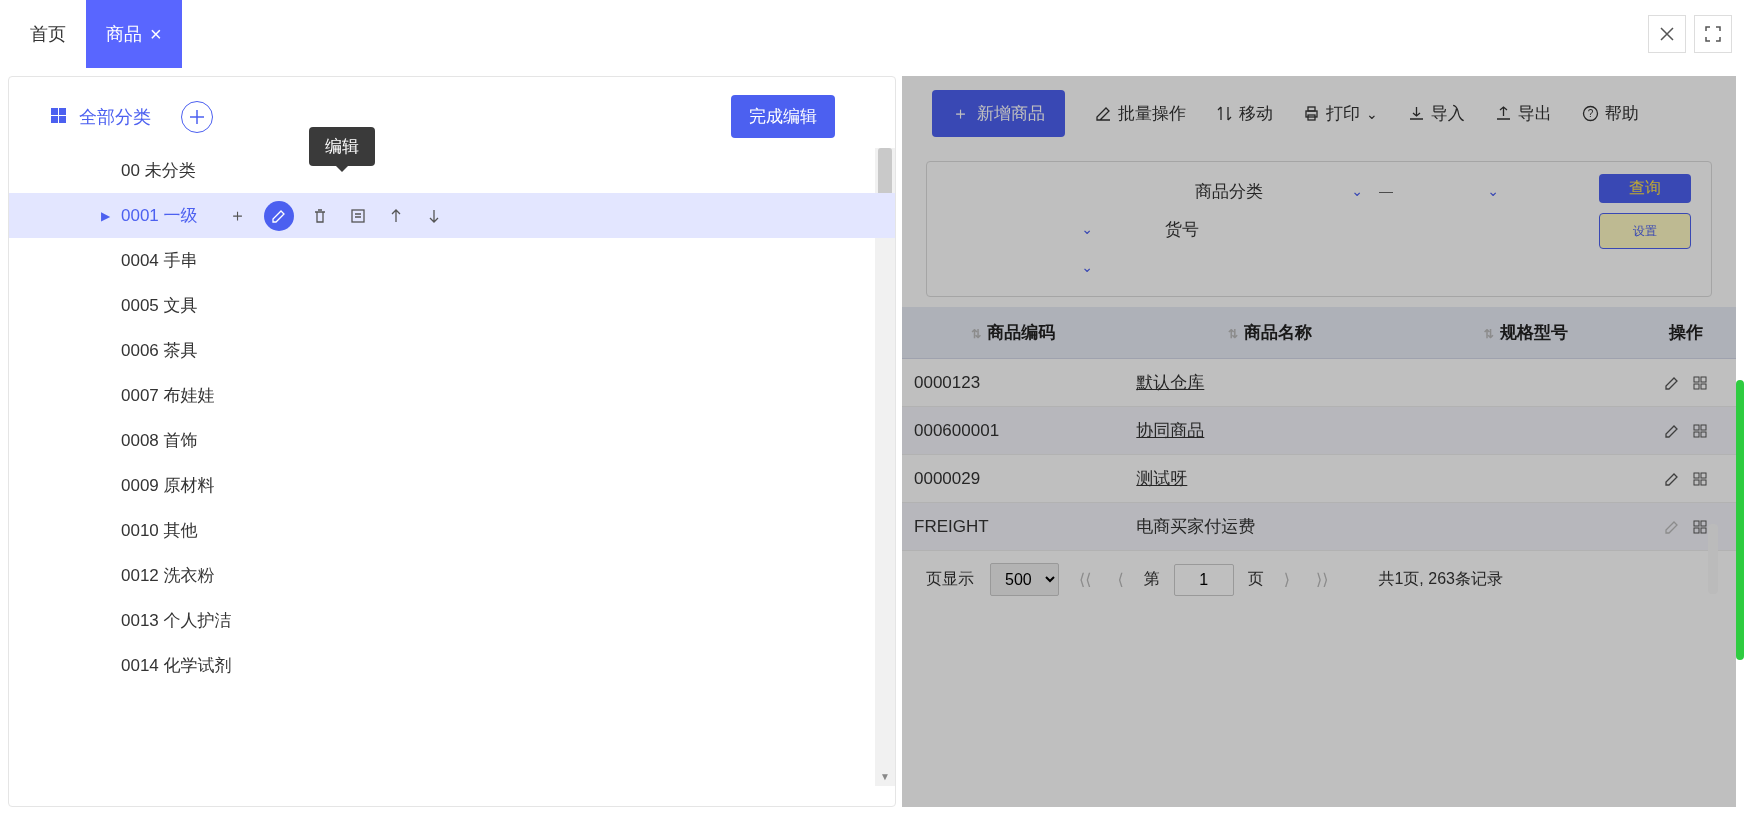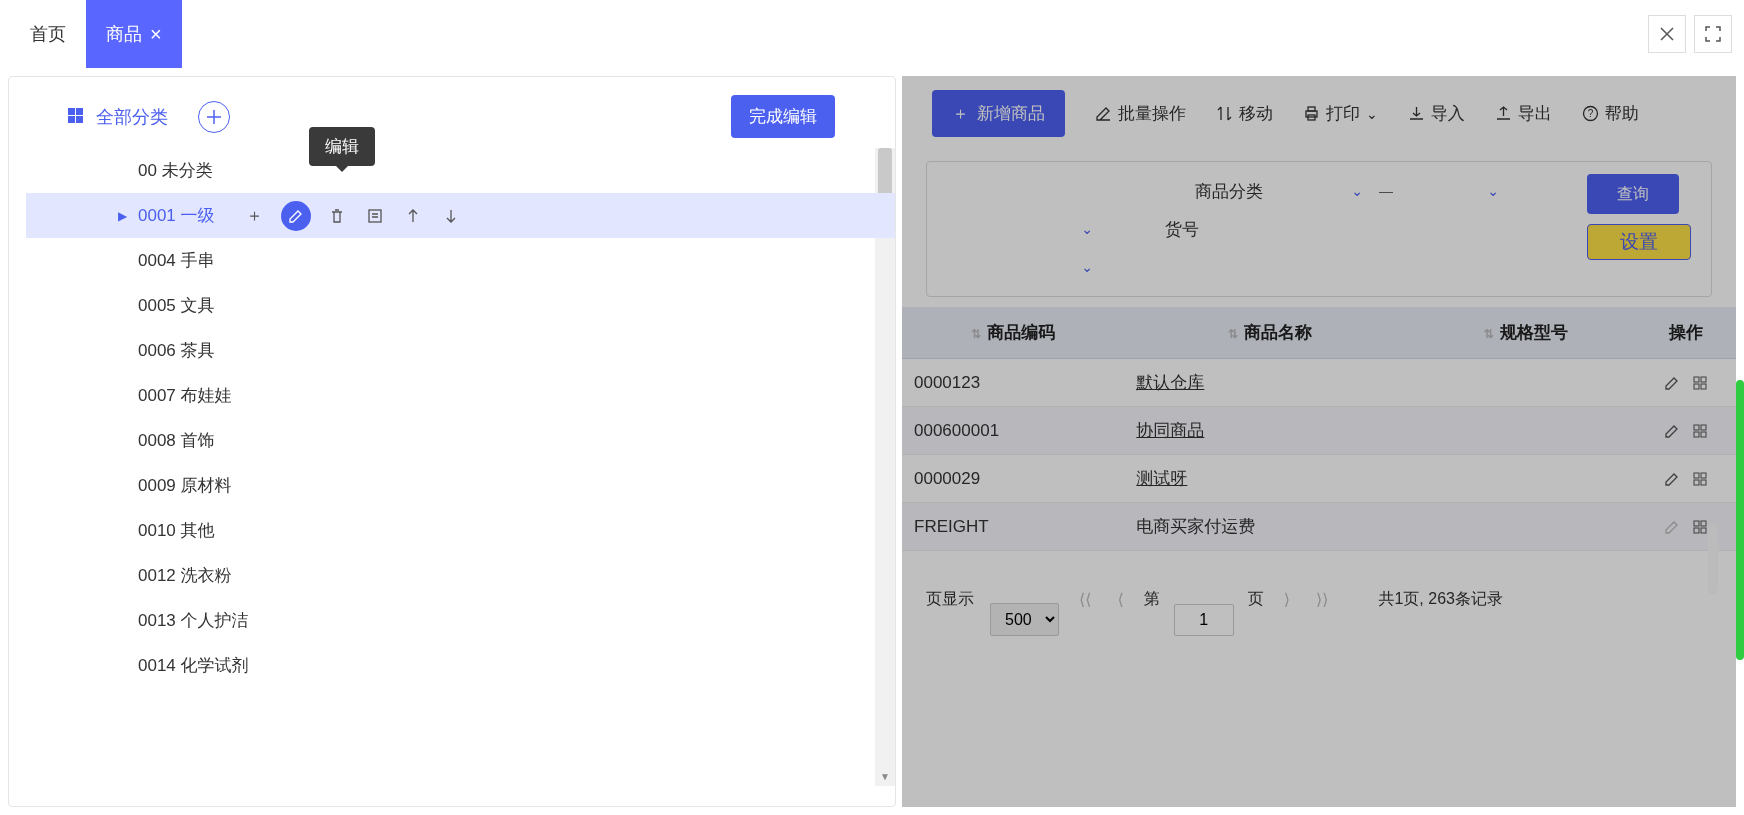--- a/index.html
+++ b/index.html
@@ -8,21 +8,21 @@
 
 .tab-bar { height: 68px; display: flex; align-items: center; padding-left: 10px; border-bottom: 1px solid transparent; }
 .tab { padding: 0 20px; height: 68px; display: flex; align-items: center; font-size: 18px; color: #333; cursor: pointer; }
 .tab.active { background: #5966ff; color: #fff; position: relative; }
 .tab-close { margin-left: 8px; font-size: 20px; line-height: 1; }
 .tab-bar-right { margin-left: auto; display: flex; gap: 8px; padding-right: 12px; }
 .topbar-btn { width: 38px; height: 38px; display: flex; align-items: center; justify-content: center; border: 1px solid #ddd; background: #fff; cursor: pointer; }
 
 
 .content { display: flex; height: calc(100% - 68px); padding: 8px; gap: 6px; }
-.left-panel { flex: 0 0 888px; background: #fff; border: 1px solid #e5e5e5; border-radius: 4px; position: relative; padding: 18px 0 0 17px; overflow: hidden; }
+.left-panel { flex: 0 0 888px; background: #fff; border: 1px solid #e5e5e5; border-radius: 4px; position: relative; padding: 18px 0 0 0; overflow: hidden; }
 .right-panel { flex: 1; position: relative; }
 
 
 .cat-header { display: flex; align-items: center; padding: 0 30px 10px 42px; }
 .grid-icon { width: 18px; height: 18px; display: inline-block; margin-right: 10px; }
 .grid-icon i { display: inline-block; width: 7px; height: 7px; background: #4c60f0; margin: 0 1px 1px 0; float: left; }
 .cat-title { color: #4c60f0; font-size: 18px; }
 .add-cat-btn { width: 32px; height: 32px; border: 1.5px solid #4c60f0; border-radius: 50%; display: flex; align-items: center; justify-content: center; color: #4c60f0; font-size: 22px; margin-left: 30px; cursor: pointer; }
 .finish-btn { margin-left: auto; margin-right: 30px; background: #4c60f0; color: #ffffff; border: none; border-radius: 4px; padding: 10px 18px; font-size: 17px; cursor: pointer; }
 
@@ -50,38 +50,38 @@
 .tool-link { color: #333; font-size: 17px; display: flex; align-items: center; gap: 6px; cursor: pointer; }
 
 
 .filter-box { margin: 10px 24px; border: 1px solid #ddd; border-radius: 4px; padding: 14px 18px; display: flex; flex-direction: column; gap: 8px; position: relative; }
 .filter-row { display: flex; align-items: center; gap: 10px; }
 .filter-label { font-size: 17px; margin-left: 250px; }
 .sel { width: 90px; height: 30px; display: flex; justify-content: flex-end; align-items: center; color: #4c60f0; font-size: 16px; cursor: pointer; }
 .chev { font-size: 14px; }
 .separator { color: #666; margin: 0 6px; }
 .right-btns { position: absolute; right: 20px; top: 12px; display: flex; flex-direction: column; gap: 10px; }
-.query-btn { background: #4c60f0; color: #ffffff; border: none; border-radius: 4px; width: 92px; height: 40px; font-size: 16px; cursor: pointer; }
-.setting-btn { background: #fde047; color: #4c60f0; border: 1px solid #4c60f0; border-radius: 4px; width: 104px; height: 36px; font-size: 19px; cursor: pointer; }
+.query-btn { background: #4c60f0; color: #fde047; border: none; border-radius: 4px; width: 92px; height: 29px; font-size: 16px; cursor: pointer; }
+.setting-btn { background: #fef9c3; color: #4c60f0; border: 1px solid #4c60f0; border-radius: 4px; width: 92px; height: 36px; font-size: 12px; cursor: pointer; }
 
 
 .table-wrap { margin: 6px 0 0 0; position: relative; }
 table { width: 100%; border-collapse: collapse; }
 thead th { background: #e9ecf6; text-align: center; padding: 14px 12px; font-size: 17px; font-weight: 600; color: #222; border-bottom: 1px solid #d5d9e8; }
 tbody td { padding: 12px 12px; font-size: 17px; border-bottom: 1px solid #eee; }
 tbody tr:nth-child(even) td { background: #f4f5fb; }
 .sort-ic { color: #bbb; font-size: 12px; margin-right: 6px; }
 .underline { text-decoration: underline; }
 .op-icons { display: flex; gap: 12px; color: #555; justify-content: center; }
 th.op, td.op { text-align: center; width: 100px; }
 
 
 .pager { display: flex; align-items: center; gap: 14px; padding: 12px 24px; font-size: 16px; }
 .pager .lbl { margin-right: 2px; }
-.pager select, .pager input { border: 1px solid #ccc; border-radius: 2px; padding: 6px 10px; font-size: 16px; margin-top: 40px; }
+.pager select, .pager input { border: 1px solid #ccc; border-radius: 2px; padding: 6px 10px; font-size: 16px; }
 .pager input { width: 60px; text-align: center; }
 .pager .nav { color: #bbb; cursor: pointer; padding: 0 6px; }
 
 
 .tree-scroll-hint { position: absolute; right: 3px; top: 0; width: 14px; height: 90px; background: #c9c9c9; border-radius: 3px; }
 .tree-scroll-track { position: absolute; right: 0; top: 0; width: 20px; bottom: 20px; background: #f1f1f1; }
 .tree-scroll-down { position: absolute; right: 0; bottom: 0; width: 20px; height: 20px; background: #f1f1f1; color: #888; display:flex; align-items:center; justify-content:center; font-size:10px;}
 
 .body-scroll { position: absolute; right: 0; top: 380px; width: 8px; height: 280px; background: #2ecc40; border-radius: 4px; z-index: 20; }
 .table-scroll { position: absolute; right: 18px; top: 448px; width: 10px; height: 70px; background: #bbb; border-radius: 4px; z-index: 20; }

